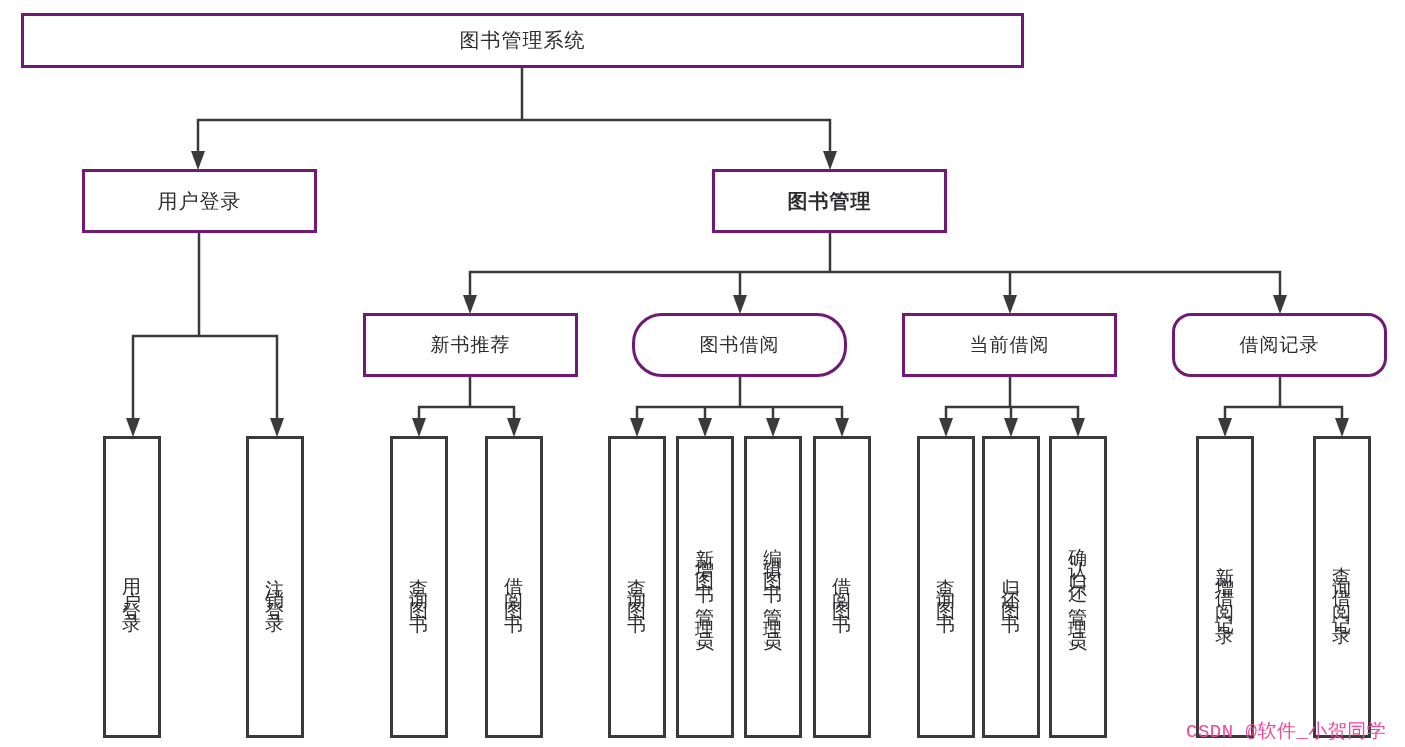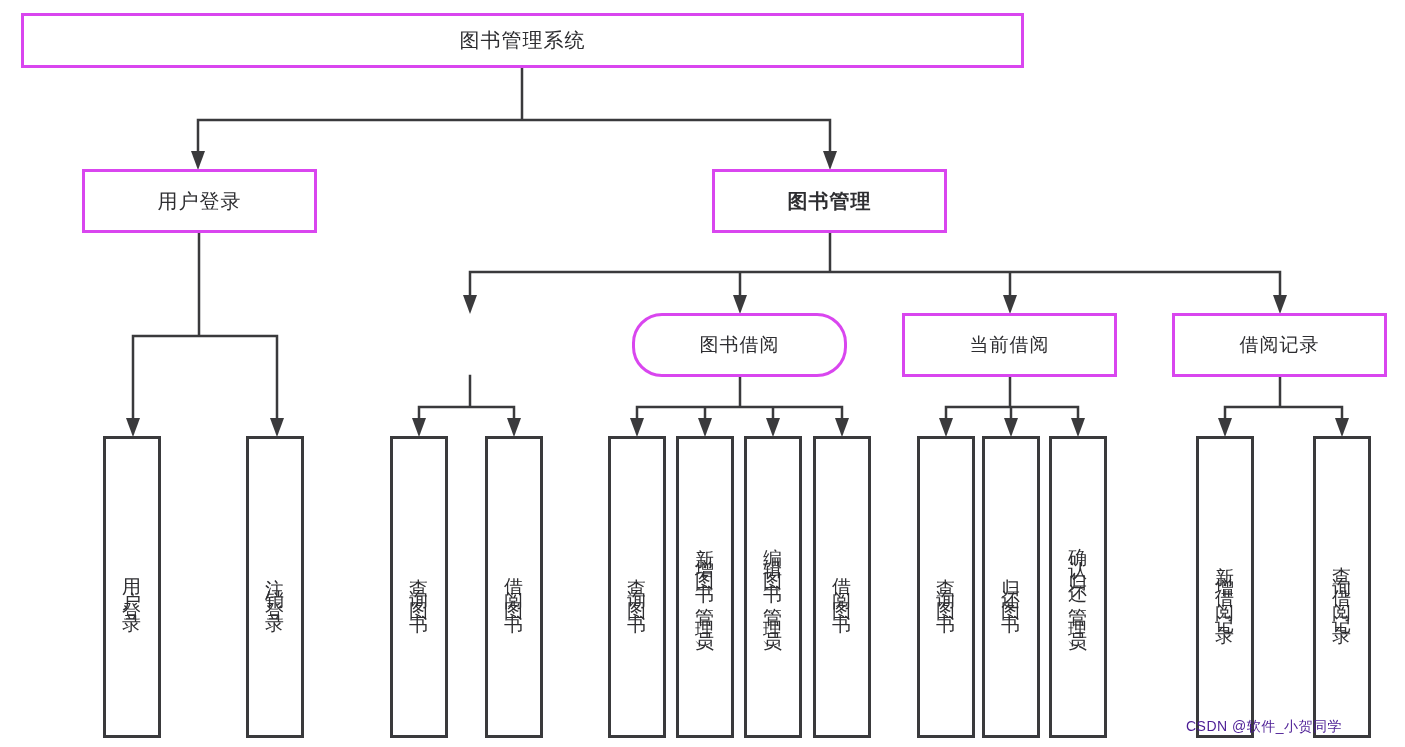--- a/index.html
+++ b/index.html
@@ -11,37 +11,37 @@
     overflow: hidden;
   }
   .canvas {
     position: absolute; left: 0; top: 0;
     width: 1405px; height: 747px;
   }
   svg.wires { position: absolute; left: 0; top: 0; }
   .node {
     position: absolute;
     box-sizing: border-box;
-    border: 3px solid #d946ef;
+    border: 3px solid #701a75;
     background: #ffffff;
     display: flex; align-items: center; justify-content: center;
     color: #2d2d30;
     font-size: 20px;
     letter-spacing: 1px;
     white-space: nowrap;
   }
   .root  { left: 21px;  top: 13px;  width: 1003px; height: 55px; }
   .lvl1  { height: 64px; width: 235px; top: 169px; }
   .n-login { left: 82px; }
   .n-mgmt  { left: 712px; font-weight: bold; }
   .lvl2  { height: 64px; width: 215px; top: 313px; font-size: 19px; }
   .n-recommend { left: 363px; }
   .n-borrow    { left: 632px; border-radius: 30px; }
   .n-current   { left: 902px; }
-  .n-record    { left: 1172px; }
+  .n-record    { left: 1172px; border-radius: 19px; }
   .vnode {
     position: absolute;
     top: 436px;
     width: 58px; height: 302px;
     box-sizing: border-box;
     border: 3px solid #3a3a3c;
     background: #ffffff;
     display: flex; align-items: center; justify-content: center;
     color: #2d2d30;
     font-size: 19px;
@@ -61,24 +61,25 @@
   .v7  { left: 744px; }  
   .v8  { left: 813px; }  
   .v9  { left: 917px; }  
   .v10 { left: 982px; }  
   .v11 { left: 1049px; } 
   .v12 { left: 1196px; } 
   .v13 { left: 1313px; } 
   .watermark {
     position: absolute;
     left: 1186px; top: 718px;
-    font-size: 14px;
-    color: #4c1d95;
+    font-size: 19px;
+    color: #ec4899;
     letter-spacing: 0.5px;
     white-space: nowrap;
+    font-family: Liberation Mono, monospace;
   }
 </style>
 </head>
 <body>
 
 <div class="canvas">
 
   <svg class="wires" width="1405" height="747" viewBox="0 0 1405 747">
     <g stroke="#3a3a3c" stroke-width="2.5" stroke-linecap="square" fill="none">
 
@@ -117,20 +118,21 @@
       <polygon points="1218,418 1232,418 1225,437"></polygon>
       <polygon points="1335,418 1349,418 1342,437"></polygon>
     </g>
   </svg>
 
   <div class="node root">图书管理系统</div>
 
   <div class="node lvl1 n-login">用户登录</div>
   <div class="node lvl1 n-mgmt">图书管理</div>
 
+  <div class="node lvl2 n-recommend">新书推荐</div>
   <div class="node lvl2 n-borrow">图书借阅</div>
   <div class="node lvl2 n-current">当前借阅</div>
   <div class="node lvl2 n-record">借阅记录</div>
 
   <div class="vnode v1">
     <span>用户登录</span>
     </div>
   <div class="vnode v2">
     <span>注销登录</span>
     </div>

